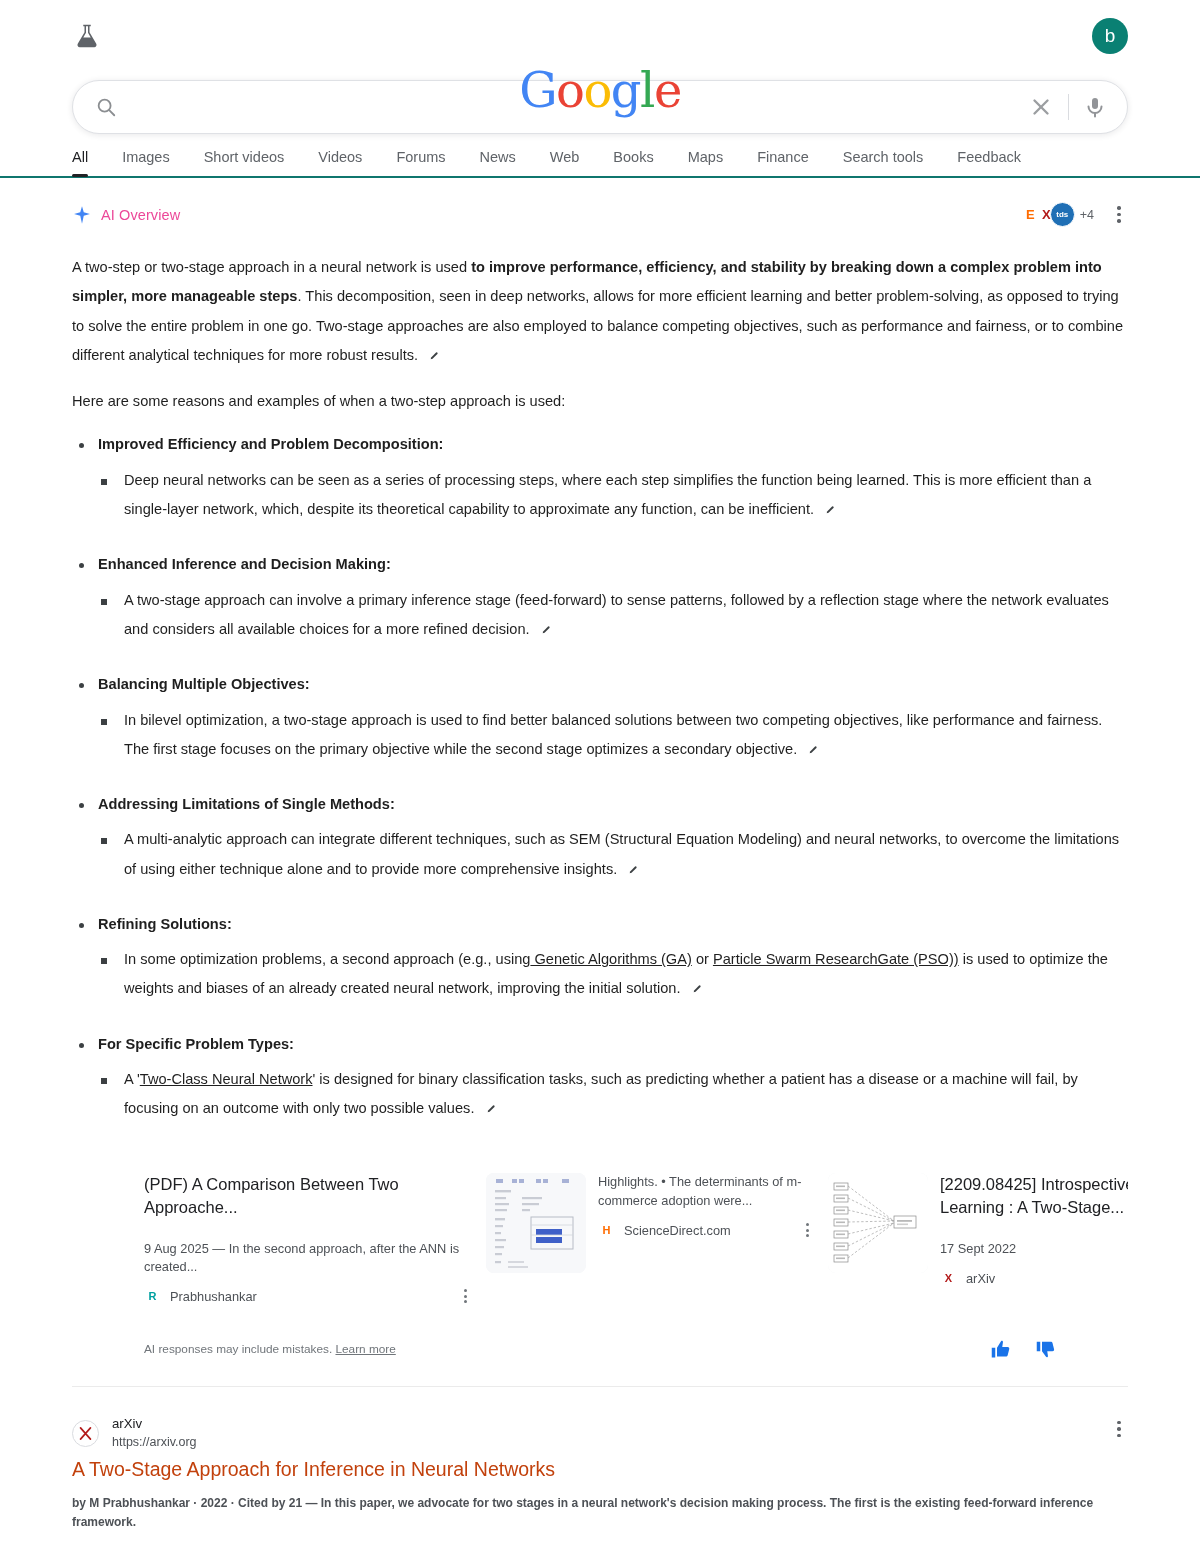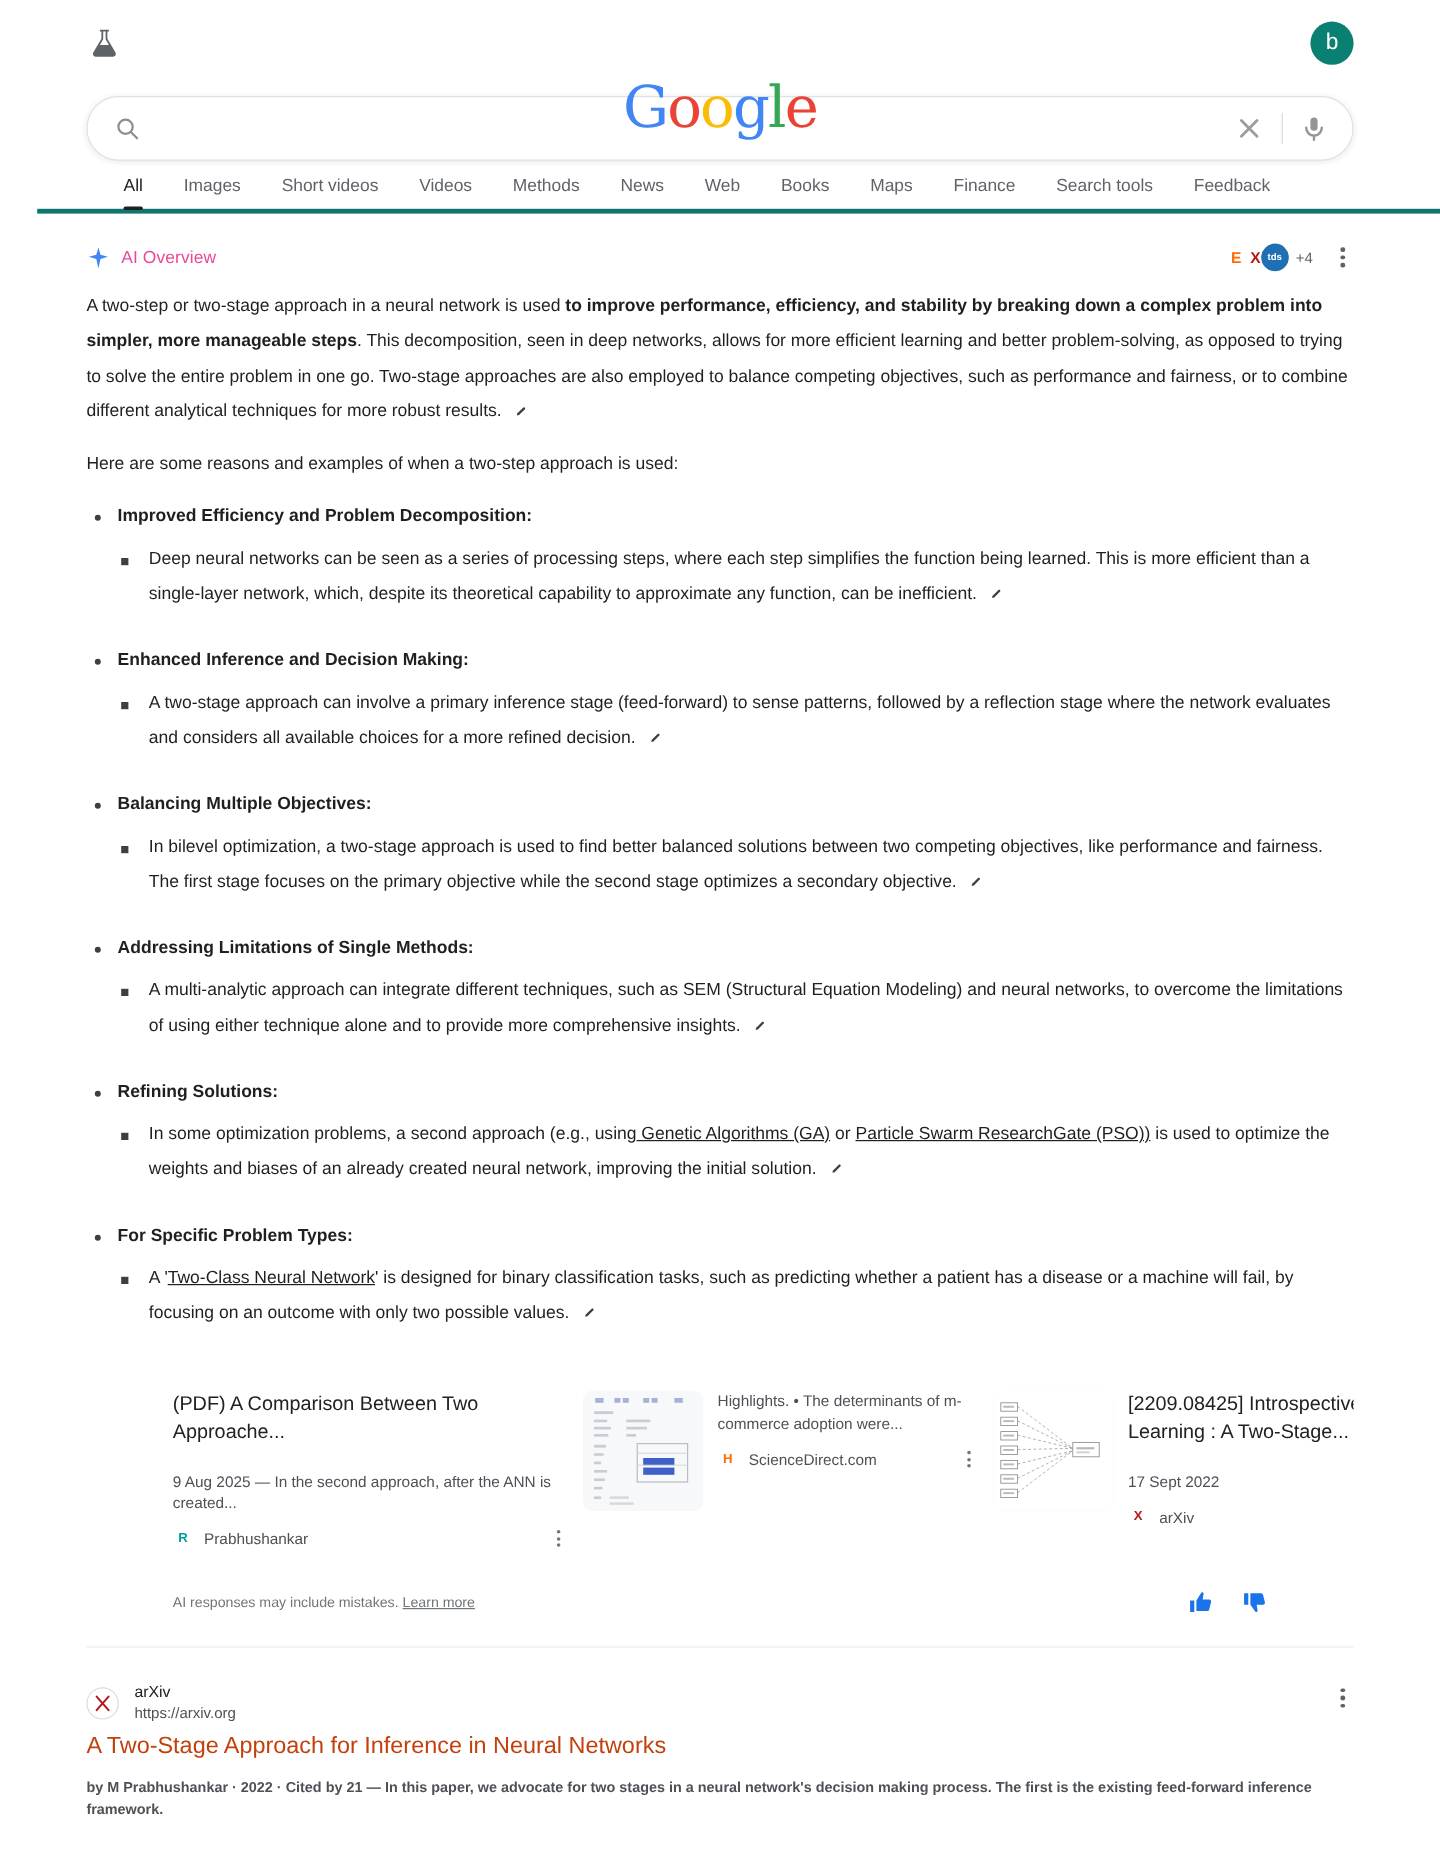--- a/index.html
+++ b/index.html
@@ -58,23 +58,22 @@
     color:#202124; background:transparent;
   }
   .clear-x { width:26px; height:26px; opacity:.62; cursor:pointer; }
   .vdiv { width:1px; height:26px; background:#dadce0; margin: 0 14px; }
   .mic { width:24px; height:26px; opacity:.68; cursor:pointer; }
 
   
   .tabs {
     display:flex; align-items:flex-end; gap: 0;
     padding: 16px 72px 0 72px;
-    border-bottom: 4px solid #0f766e;
+    border-bottom: 2px solid #0f766e;
     height: 44px;
-    margin-left: 31px;
   }
   .tab {
     font-size: 14.5px; color:#5f6368;
     padding: 0 17px 11px 17px;
     position: relative; white-space: nowrap; cursor:pointer;
   }
   .tab:first-child { padding-left: 0; }
   .tab.active { color:#202124; font-weight:400; }
   .tab.active::after {
     content:""; position:absolute; left:0; right: 17px; bottom:-1px;
@@ -98,21 +97,21 @@
   }
   .fav:first-child{ margin-left:0; }
   .fav-plus { font-size:12.5px; color:#5f6368; margin-left:5px; }
   .kebab {
     width:18px; height:22px; display:flex; flex-direction:column;
     align-items:center; justify-content:center; gap:3px; cursor:pointer;
   }
   .kebab i { width:3.5px; height:3.5px; border-radius:50%; background:#5f6368; display:block; }
 
   .ai-body { font-size:14.6px; line-height:2.02; color:#1f1f1f; padding-top:10px; }
-  .ai-body p { margin: 4px 0 14px 0; }
+  .ai-body p { margin: 16px 0 14px 0; }
   .ai-body .strongish { font-weight:700; }
   .ai-ul { list-style:none; margin:0; padding:0; }
   .ai-ul > li { position:relative; padding-left:26px; margin-bottom: 6px; }
   .ai-ul > li > .lbl { font-weight:700; font-size:14.6px; }
   .ai-ul > li::before {
     content:""; position:absolute; left:7px; top:13px;
     width:5px; height:5px; border-radius:50%; background:#3c4043;
   }
   .ai-sub { list-style:none; margin:6px 0 26px 0; padding:0; }
   .ai-sub > li { position:relative; padding-left:52px; line-height:2.0; }
@@ -225,21 +224,21 @@
         <line x1="12" y1="18" x2="12" y2="21.5" stroke="#5f6368" stroke-width="2" stroke-linecap="round"></line>
       </svg>
     </div>
   </div>
 
   <div class="tabs">
     <div class="tab active"><span>All</span></div>
     <div class="tab"><span>Images</span></div>
     <div class="tab"><span>Short videos</span></div>
     <div class="tab"><span>Videos</span></div>
-    <div class="tab"><span>Methods</span></div>
+    <div class="tab"><span>Forums</span></div>
     <div class="tab"><span>News</span></div>
     <div class="tab"><span>Web</span></div>
     <div class="tab"><span>Books</span></div>
     <div class="tab"><span>Maps</span></div>
     <div class="tab"><span>Finance</span></div>
     <div class="tab"><span>Search tools</span></div>
     <div class="tab"><span>Feedback</span></div>
   </div>
 
   <div class="ai-wrap">

